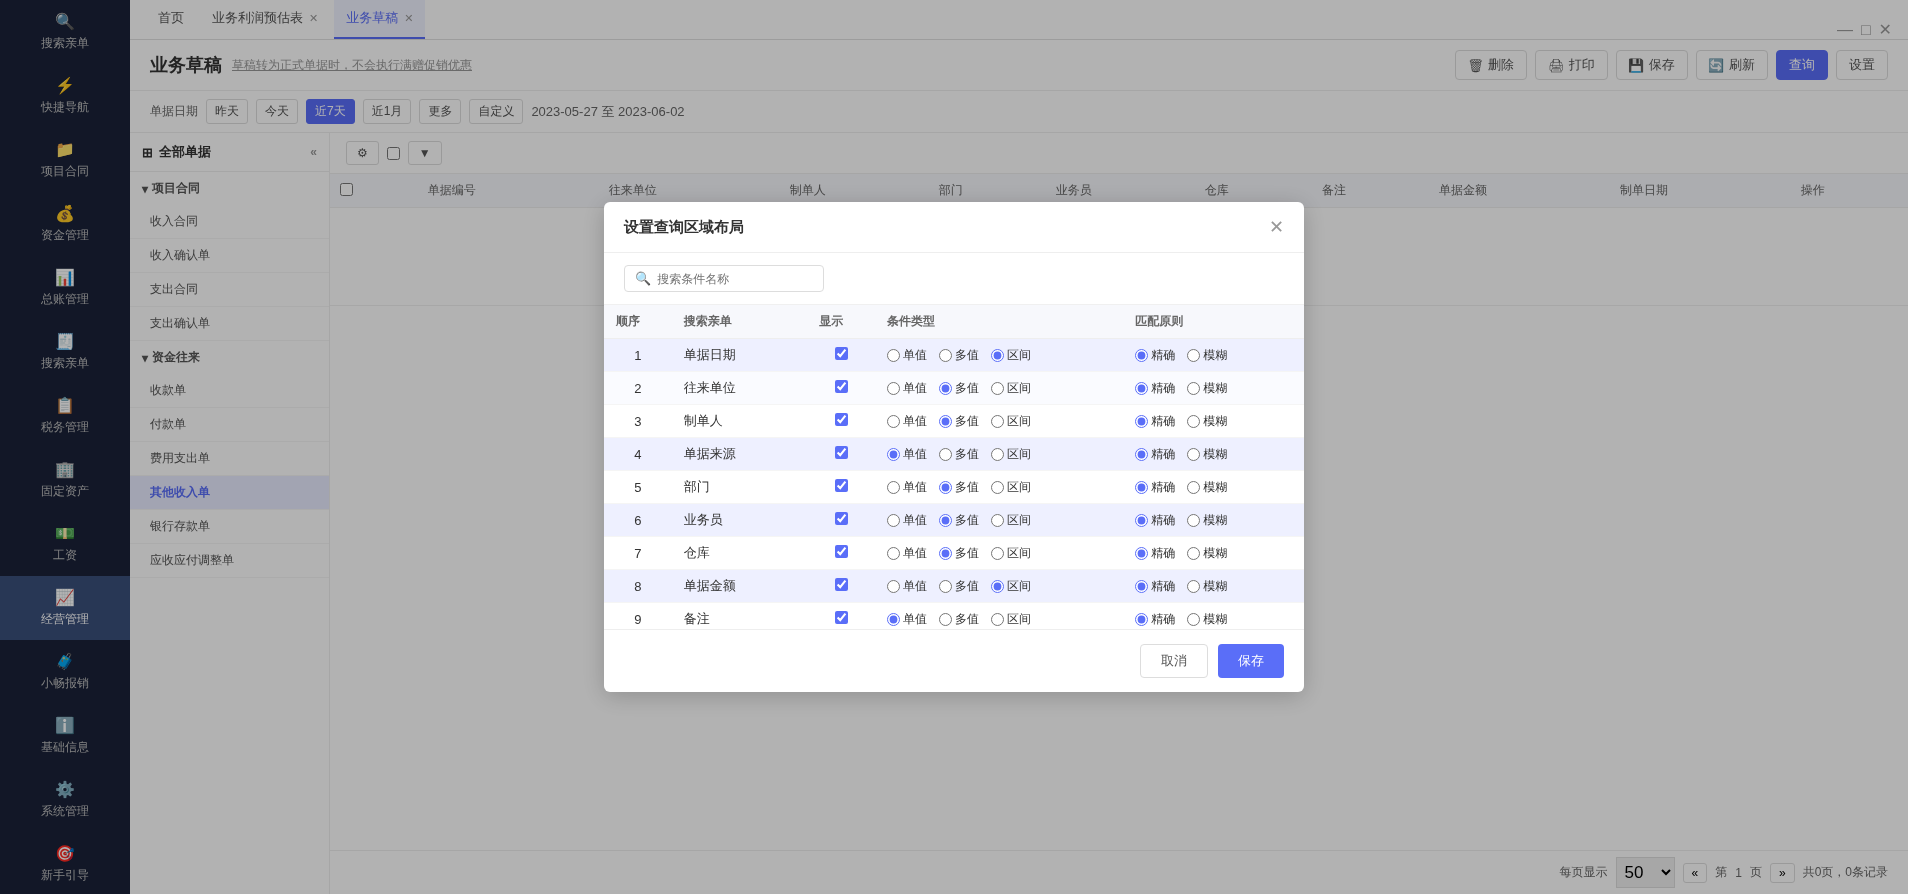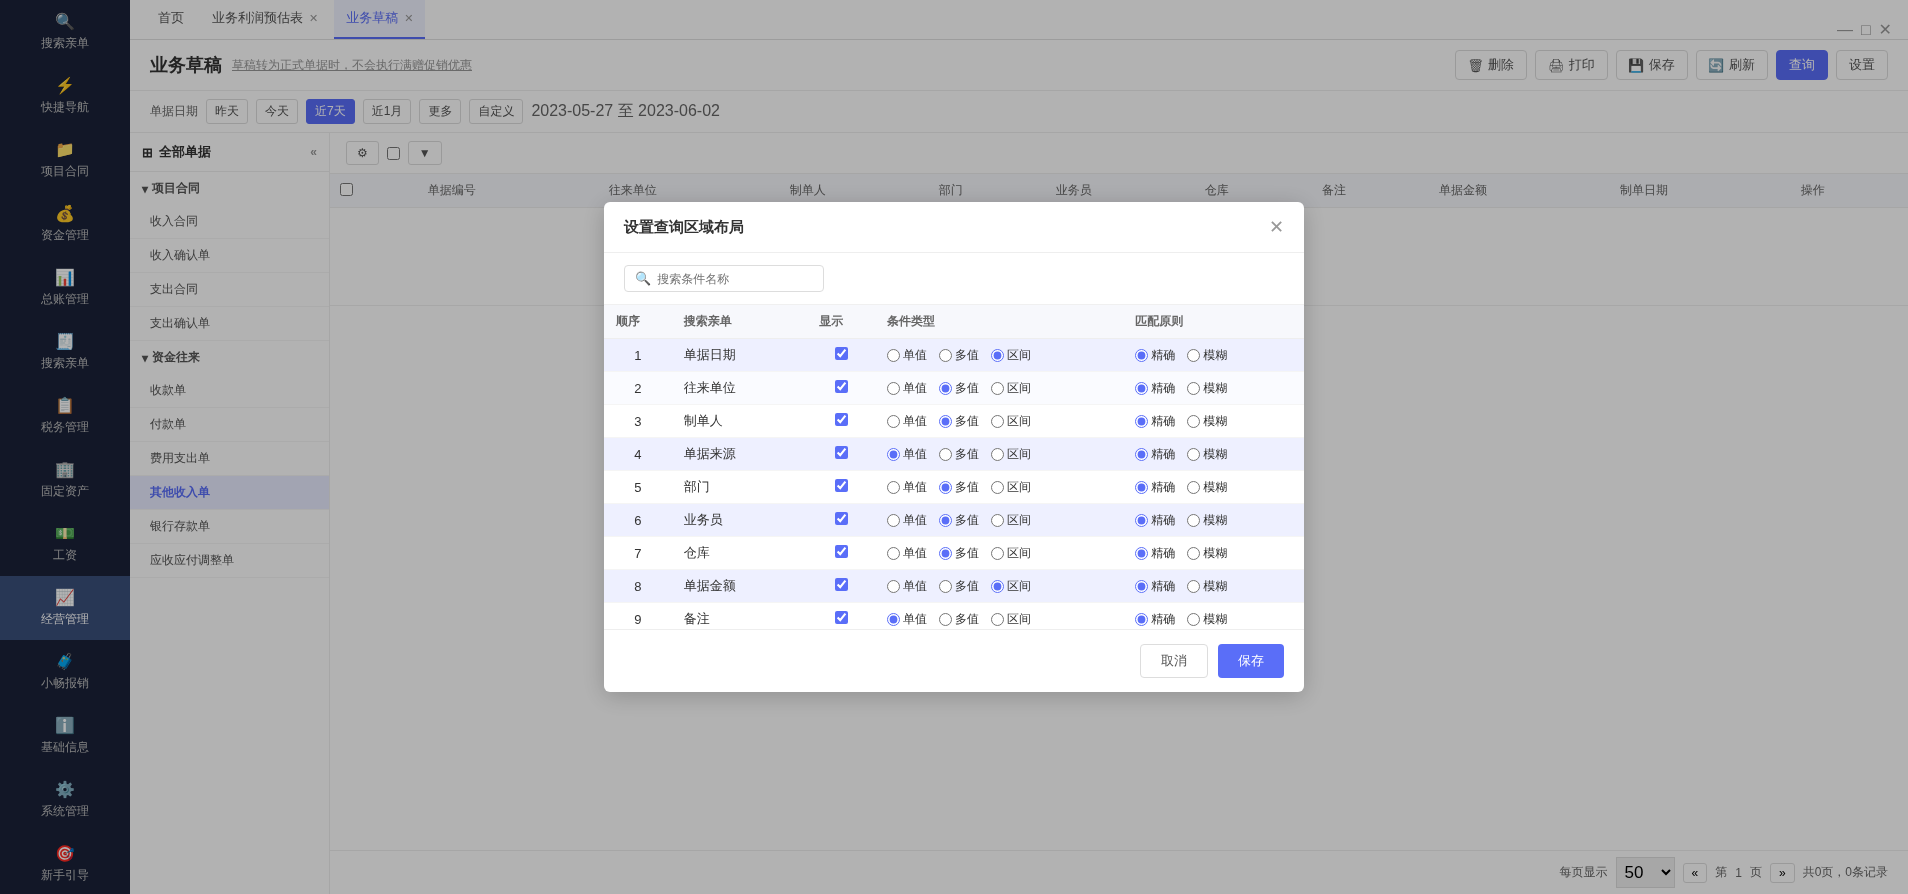--- a/index.html
+++ b/index.html
@@ -32,21 +32,21 @@
     .page-subtitle { font-size: 12px; color: #999; text-decoration: underline; }
     .page-actions { display: flex; align-items: center; gap: 8px; }
     .action-btn { display: flex; align-items: center; gap: 4px; padding: 5px 12px; border: 1px solid #ddd; border-radius: 4px; cursor: pointer; font-size: 13px; color: #555; background: #fff; }
     .action-btn.primary { background: #5a6ef8; color: #fff; border-color: #5a6ef8; }
 
     
     .filter-bar { background: #fff; padding: 8px 20px; border-bottom: 1px solid #eee; display: flex; align-items: center; gap: 8px; }
     .filter-label { color: #666; font-size: 12px; }
     .filter-btn { padding: 3px 8px; border: 1px solid #ddd; border-radius: 3px; cursor: pointer; font-size: 12px; color: #555; background: #fff; }
     .filter-btn.active { background: #5a6ef8; color: #fff; border-color: #5a6ef8; }
-    .date-range { font-size: 16px; color: #666; }
+    .date-range { font-size: 13px; color: #666; }
 
     
     .content-area { flex: 1; display: flex; overflow: hidden; background: #f5f6fa; }
 
     
     .left-panel { width: 200px; background: #fff; border-right: 1px solid #eee; overflow-y: auto; flex-shrink: 0; }
     .left-panel-header { padding: 10px 12px; display: flex; align-items: center; gap: 6px; border-bottom: 1px solid #eee; font-weight: bold; font-size: 13px; }
     .collapse-btn { cursor: pointer; color: #999; font-size: 12px; margin-left: auto; }
     .tree-item { padding: 8px 12px 8px 20px; cursor: pointer; font-size: 12px; color: #555; border-bottom: 1px solid #f5f5f5; }
     .tree-item.active { background: #e8ebff; color: #5a6ef8; font-weight: bold; }

